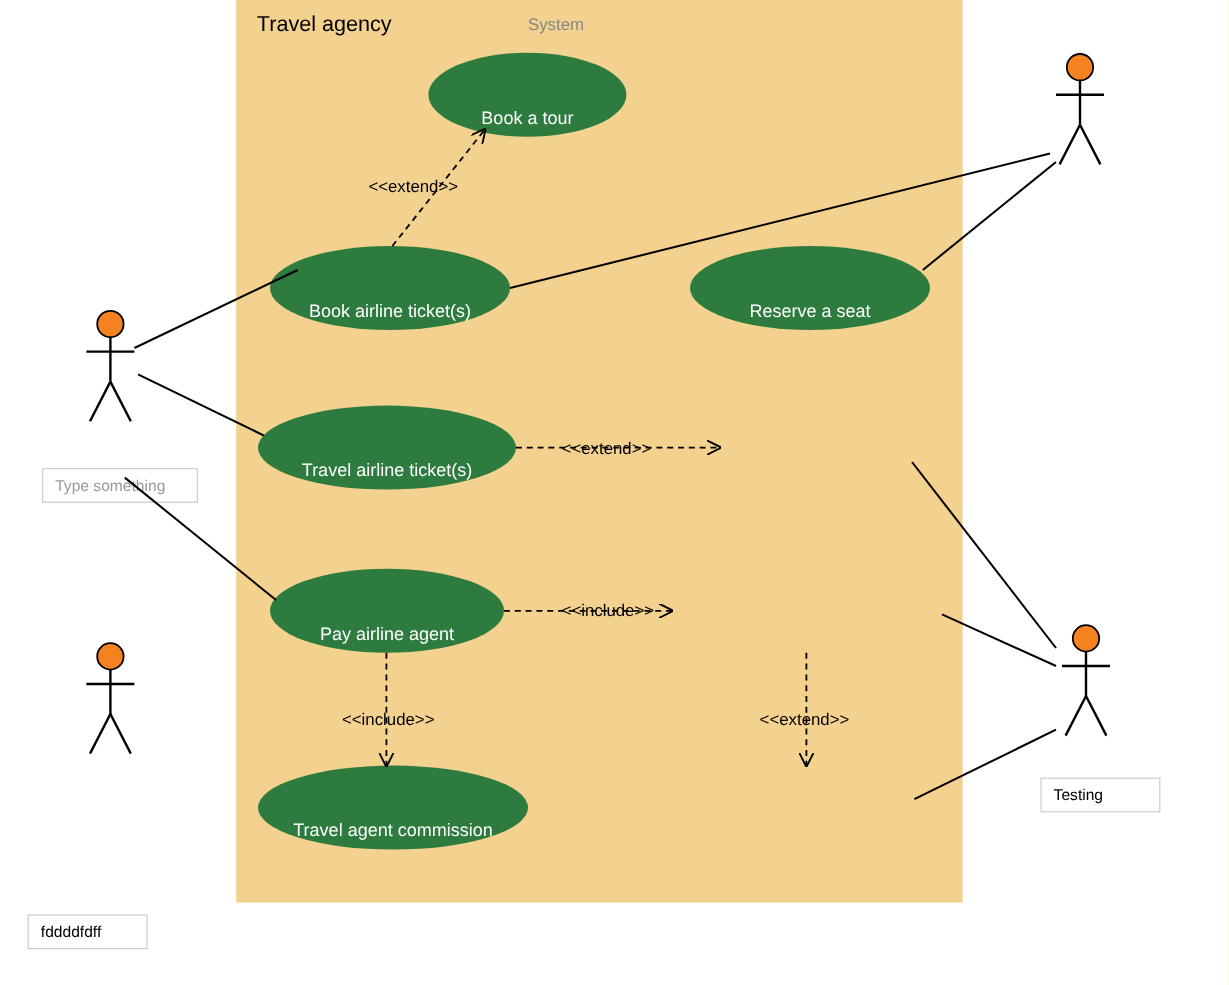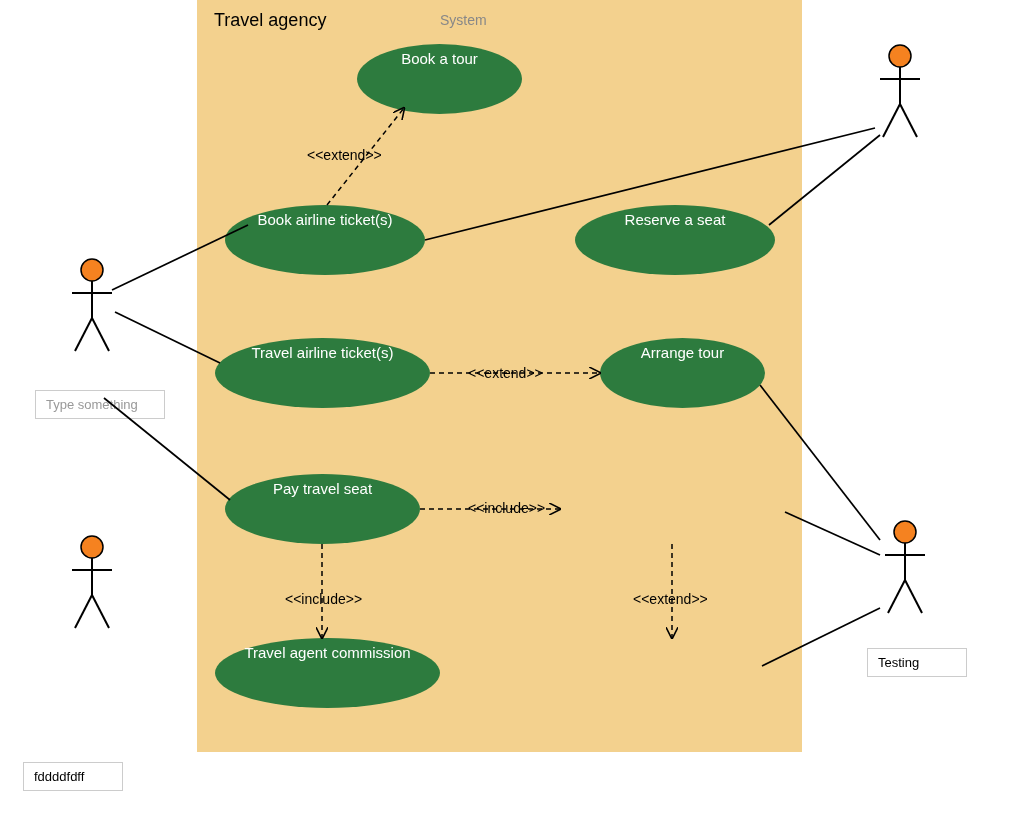--- a/index.html
+++ b/index.html
@@ -1,21 +1,21 @@
 <!DOCTYPE html>
 <html><head>
   <meta charset="utf-8">
   <style>
     * { margin: 0; padding: 0; box-sizing: border-box; }
     body { font-family: Arial, sans-serif; background: #fff; width: 1024px; height: 821px; position: relative; overflow: hidden; }
     .canvas { position: relative; width: 1024px; height: 821px; border-radius: 12px; }
     .system-box { position: absolute; background: #f3d18e; border: 1px solid #f3d18e; }
     .system-title { position: absolute; font-size: 18px; color: #000; }
     .system-label { position: absolute; font-size: 14px; color: #888; text-align: right; }
-    .usecase { position: absolute; background: #2d7b3e; border-radius: 50%; display: flex; align-items: flex-start; justify-content: center; text-align: center; color: #fff; font-size: 15px; padding: 6px; }
+    .usecase { position: absolute; background: #2d7b3e; border-radius: 50%; display: flex; align-items: flex-end; justify-content: center; text-align: center; color: #fff; font-size: 15px; padding: 6px; }
     .usecase span { line-height: 1.2; }
     .actor { position: absolute; width: 50px; height: 95px; }
     .actor svg { width: 100%; height: 100%; }
     .label-box { position: absolute; border: 1px solid #ccc; background: #fff; padding: 6px 10px; font-size: 13px; color: #999; }
     svg.overlay { position: absolute; top: 0; left: 0; width: 1024px; height: 821px; pointer-events: none; }
     .rel-label { position: absolute; font-size: 14px; color: #000; background: transparent; white-space: nowrap; }
   </style>
 </head>
 <body>
 
@@ -36,26 +36,23 @@
   </div>
 
   <div class="usecase" style="left:575px; top:205px; width:200px; height:70px;">
     <span>Reserve a seat</span>
   </div>
 
   <div class="usecase" style="left:215px; top:338px; width:215px; height:70px;">
     <span>Travel airline ticket(s)</span>
   </div>
 
-  <div class="usecase" style="left:600px; top:338px; width:165px; height:70px;">
-    <span>Arrange tour</span>
-  </div>
 
   <div class="usecase" style="left:225px; top:474px; width:195px; height:70px;">
-    <span>Pay travel seat</span>
+    <span>Pay airline agent</span>
   </div>
 
 
   <div class="usecase" style="left:215px; top:638px; width:225px; height:70px;">
     <span>Travel agent commission</span>
   </div>
 
 
   <div class="actor" style="left:67px; top:258px;">
     <svg viewBox="0 0 50 95">

